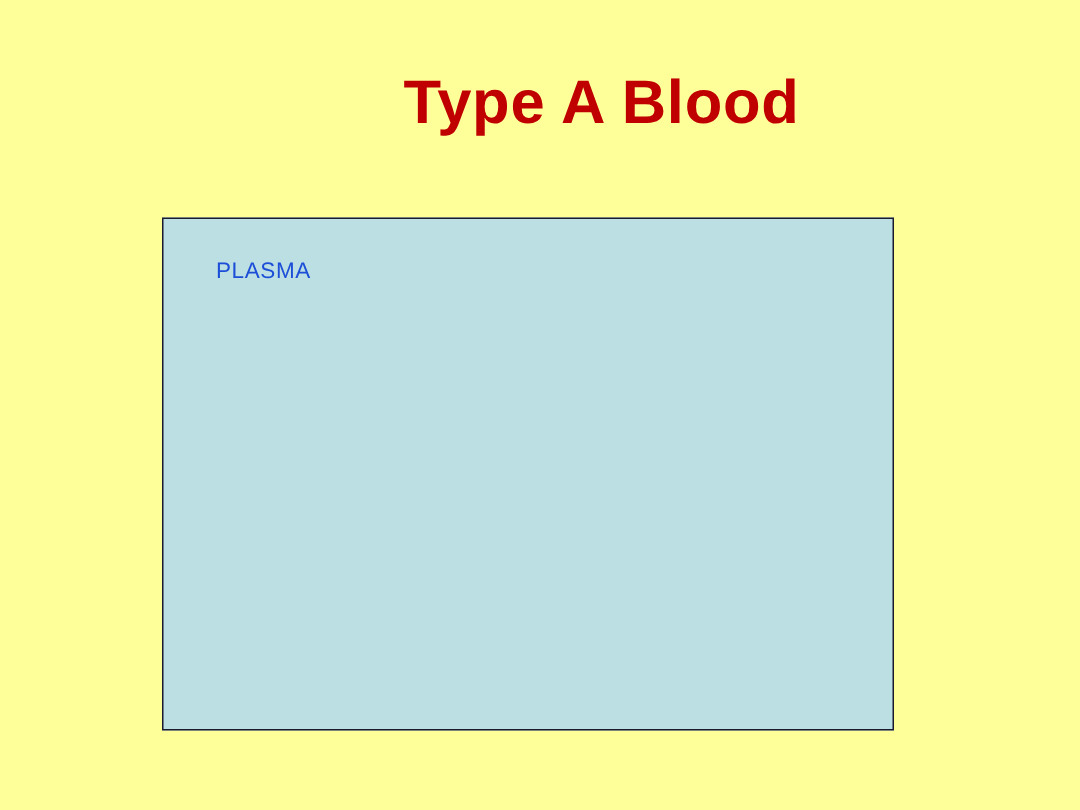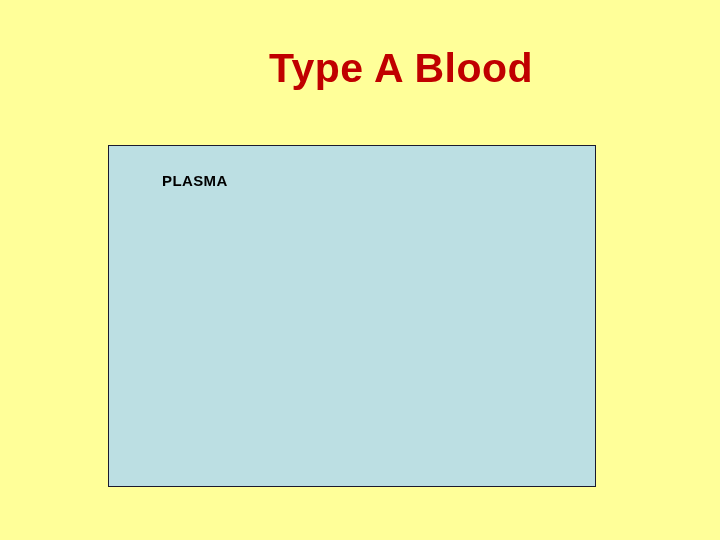--- a/index.html
+++ b/index.html
@@ -45,26 +45,26 @@
     top: 145px;
     width: 488px;
     height: 342px;
     background: #bcdfe3;
     border: 1px solid #1a1a2e;
     box-sizing: border-box;
   }
 
   #plasma-label {
     position: absolute;
-    left: 53px;
+    left: 35px;
     top: 26px;
     font-family: "Liberation Sans", sans-serif;
     font-size: 15px;
-    font-weight: bold;
-    color: #000000;
+    font-weight: normal;
+    color: #1d4ed8;
     letter-spacing: 0.4px;
     white-space: nowrap;
   }
 
   
   #rbc-cell {
     position: absolute;
     left: 144px;
     top: 77px;
     width: 211px;

